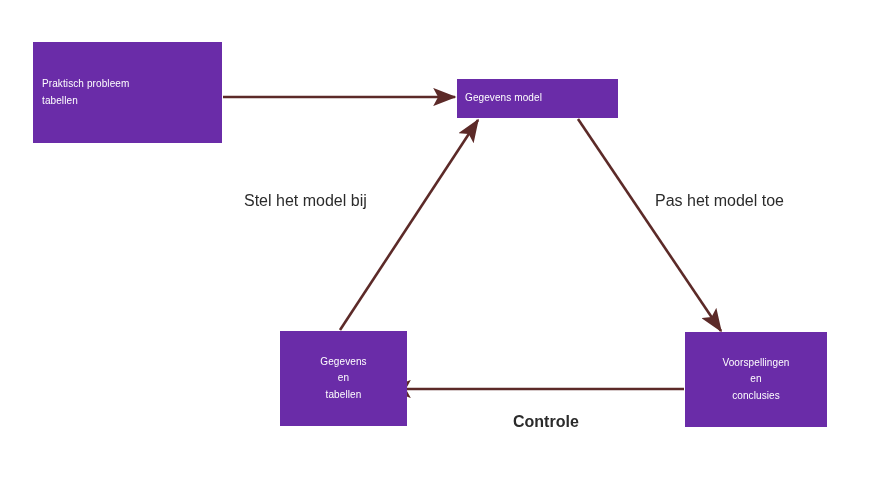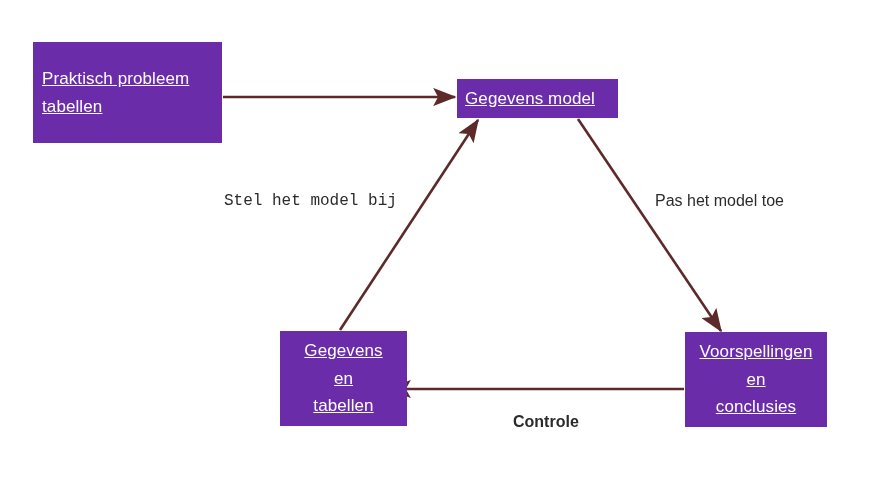--- a/index.html
+++ b/index.html
@@ -18,24 +18,23 @@
     overflow: hidden;
   }
   .node {
     position: absolute;
     background: #6a2ca8;
     color: #ffffff;
     box-sizing: border-box;
     display: flex;
     flex-direction: column;
     justify-content: center;
-    font-size: 17px;
+    font-size: 10px;
     line-height: 1.62;
     letter-spacing: 0.1px;
-    text-decoration: underline;
   }
   .node .line {
     display: block;
     white-space: nowrap;
   }
   #node-problem {
     left: 33px;
     top: 42px;
     width: 189px;
     height: 101px;
@@ -69,21 +68,21 @@
     padding: 0 3px;
     align-items: center;
     text-align: center;
   }
   .edge-label {
     position: absolute;
     color: #2b2b2b;
     font-size: 16px;
     white-space: nowrap;
   }
-  #label-adjust { left: 224px; top: 192px; font-family: Liberation Mono, monospace; }
+  #label-adjust { left: 244px; top: 192px; }
   #label-apply  { left: 655px; top: 192px; text-align: right; }
   #label-check  { left: 513px; top: 413px; font-weight: bold; }
   #arrows {
     position: absolute;
     left: 0;
     top: 0;
     width: 886px;
     height: 478px;
     pointer-events: none;
   }

